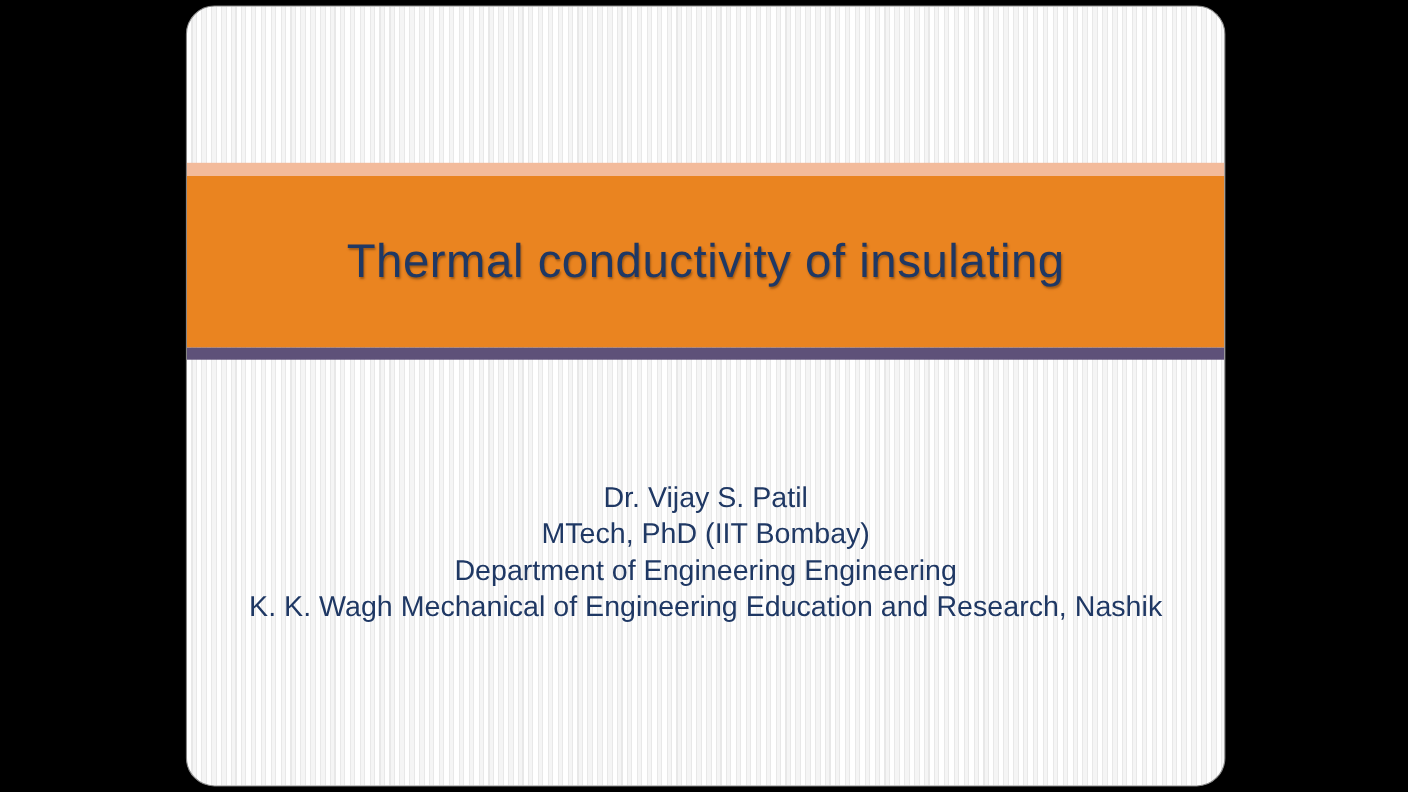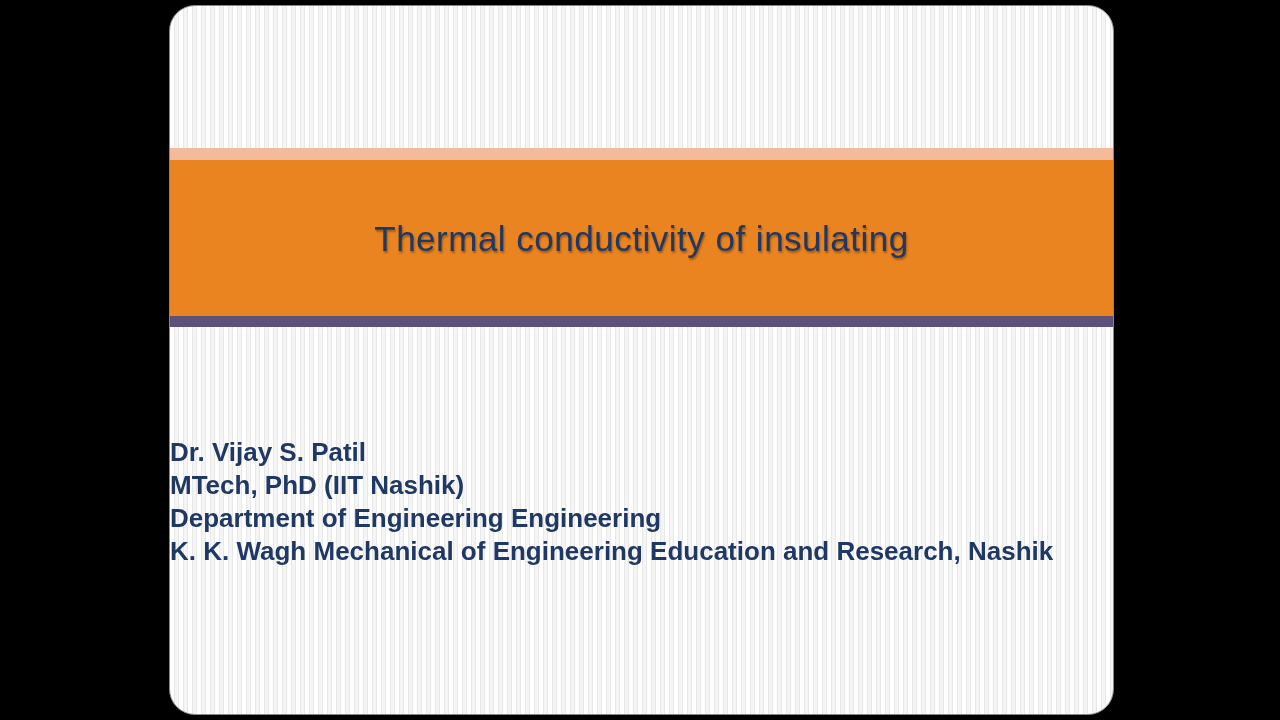--- a/index.html
+++ b/index.html
@@ -53,56 +53,55 @@
     display: flex;
     align-items: center;
     justify-content: center;
   }
   .banner-bottom {
     height: 11px;
     background: #5E5179;
   }
   .title {
     text-align: center;
-    font-size: 35px;
+    font-size: 43px;
     line-height: 55px;
     font-weight: 400;
     color: #1F3864;
     letter-spacing: 0.5px;
     text-shadow: 1px 2px 2px rgba(70, 35, 0, 0.45);
   }
   .authors {
     position: absolute;
     left: 0;
     right: 0;
     top: 430px;
-    text-align: left;
+    text-align: center;
     font-size: 26px;
     line-height: 33px;
     color: #1F3864;
-    font-weight: bold;
   }
 </style>
 </head>
 <body>
 
 <div class="stage">
   <div class="slide">
 
     <div class="banner">
       <div class="banner-top"></div>
       <div class="banner-main">
         <div class="title">
           <div>Thermal conductivity of insulating</div>
         </div>
       </div>
       <div class="banner-bottom"></div>
     </div>
 
     <div class="authors">
       <div>Dr. Vijay S. Patil</div>
-      <div>MTech, PhD (IIT Nashik)</div>
+      <div>MTech, PhD (IIT Bombay)</div>
       <div>Department of Engineering Engineering</div>
       <div>K. K. Wagh Mechanical of Engineering Education and Research, Nashik</div>
     </div>
 
   </div>
 </div>
 
 </body></html>

